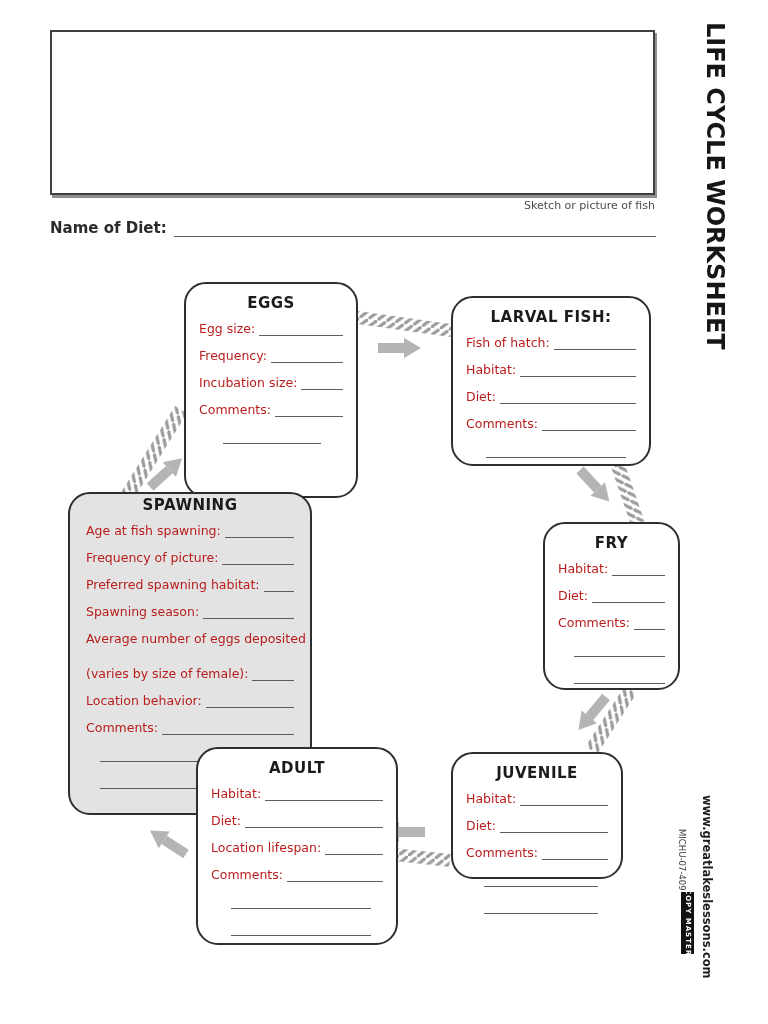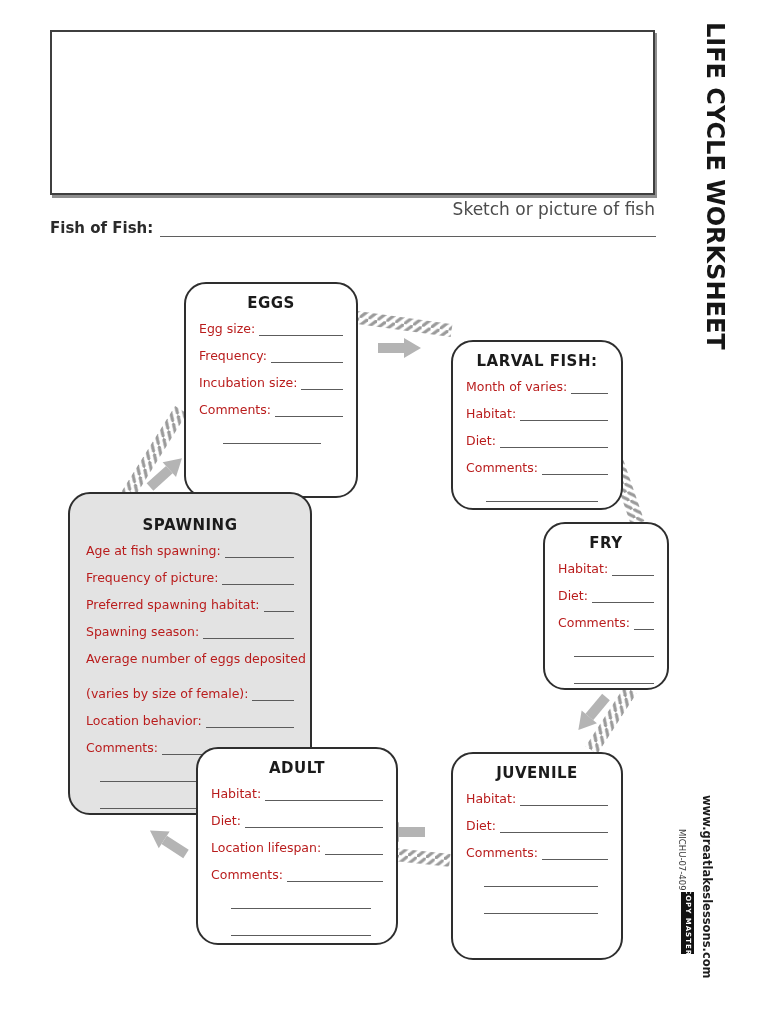--- a/index.html
+++ b/index.html
@@ -7,21 +7,21 @@
     width:768px;height:1024px;position:relative;background:#ffffff;
     font-family:"DejaVu Sans","Liberation Sans",sans-serif;overflow:hidden;
   }
   
   .sketch-box{
     position:absolute;left:50px;top:30px;width:601px;height:161px;
     background:#fff;border:2px solid #3f3f3f;box-shadow:2px 3px 0 #8f8f8f;
   }
   .sketch-caption{
     position:absolute;left:50px;top:199px;width:605px;text-align:right;
-    font-size:17px;color:#4c4c4c;
+    font-size:11px;color:#4c4c4c;
   }
   .name-row{
     position:absolute;left:50px;top:219px;width:606px;display:flex;align-items:flex-end;
   }
   .name-label{font-weight:bold;font-size:15px;color:#2b2b2b;white-space:nowrap;}
   .name-line{flex:1;border-bottom:1.5px solid #5f5f5f;height:16px;margin-left:7px;}
   
   .vtext{writing-mode:vertical-rl;position:absolute;white-space:nowrap;}
   .worksheet-title{
     left:701px;top:22px;font-size:24px;font-weight:bold;color:#161616;
@@ -45,43 +45,43 @@
   }
   .stage-box h3{
     margin:2px 0 9px;text-align:center;font-size:15px;font-weight:bold;
     color:#1b1b1b;letter-spacing:0.5px;
   }
   .field{display:flex;align-items:flex-end;margin-bottom:12px;white-space:nowrap;line-height:15px;}
   .flabel{color:#b91c1c;}
   .fline{flex:1;border-bottom:1.4px solid #5c5c5c;height:14px;margin-left:4px;min-width:10px;}
   .field.nol{margin-bottom:20px;}
   #box-eggs   {left:184px;top:282px;width:174px;height:216px;}
-  #box-larval {left:451px;top:296px;width:172px;height:170px;margin-top:44px;}
-  #box-fry    {left:543px;top:522px;width:126px;height:168px;}
-  #box-spawning{left:68px;top:492px;width:244px;height:323px;background:#e3e3e3;padding:20px 16px 6px;z-index:2;}
+  #box-larval {left:451px;top:296px;width:200px;height:170px;}
+  #box-fry    {left:543px;top:522px;width:137px;height:168px;}
+  #box-spawning{left:68px;top:492px;width:244px;height:323px;background:#e3e3e3;padding:0 16px 6px;z-index:2;}
   #box-adult  {left:196px;top:747px;width:202px;height:198px;z-index:3;}
-  #box-juvenile{left:451px;top:752px;width:172px;height:208px;}
+  #box-juvenile{left:451px;top:752px;width:172px;height:127px;}
   #box-eggs .blank .fline{margin:0 22px 0 24px;}
   #box-larval .blank{margin-top:3px;}
   #box-larval .blank .fline{margin:0 10px 0 20px;}
   #box-fry .blank .fline{margin-left:16px;}
   #box-adult .blank .fline{margin:0 12px 0 20px;}
   #box-juvenile .blank{margin-top:3px;}
   #box-juvenile .blank .fline{margin:0 10px 0 18px;}
   #box-spawning .blank .fline{flex:none;width:108px;margin-left:14px;}
   #box-spawning .blank.first{margin-top:9px;}
 </style>
 </head>
 <body>
 
 <div class="sketch-box"></div>
 <div class="sketch-caption">Sketch or picture of fish</div>
 
 <div class="name-row">
-  <span class="name-label">Fish of Fish:</span>
+  <span class="name-label">Name of Diet:</span>
   <span class="name-line"></span>
 </div>
 
 <div class="vtext worksheet-title">LIFE CYCLE WORKSHEET</div>
 
 <svg class="diagram-svg" width="768" height="1024" viewBox="0 0 768 1024">
   <defs>
     <pattern id="hatch" width="9" height="9" patternUnits="userSpaceOnUse">
       <line x1="-2" y1="11" x2="11" y2="-2" stroke="#9a9a9a" stroke-width="3.2"></line>
     </pattern>
@@ -150,21 +150,21 @@
       <span class="fline"></span>
     </div>
   <div class="field blank">
       <span class="fline"></span>
     </div>
 </div>
 
 <div class="stage-box" id="box-larval">
   <h3>LARVAL FISH:</h3>
   <div class="field">
-      <span class="flabel">Month of varies:</span>
+      <span class="flabel">Fish of hatch:</span>
       <span class="fline"></span>
     </div>
   <div class="field">
       <span class="flabel">Habitat:</span>
       <span class="fline"></span>
     </div>
   <div class="field">
       <span class="flabel">Diet:</span>
       <span class="fline"></span>
     </div>

